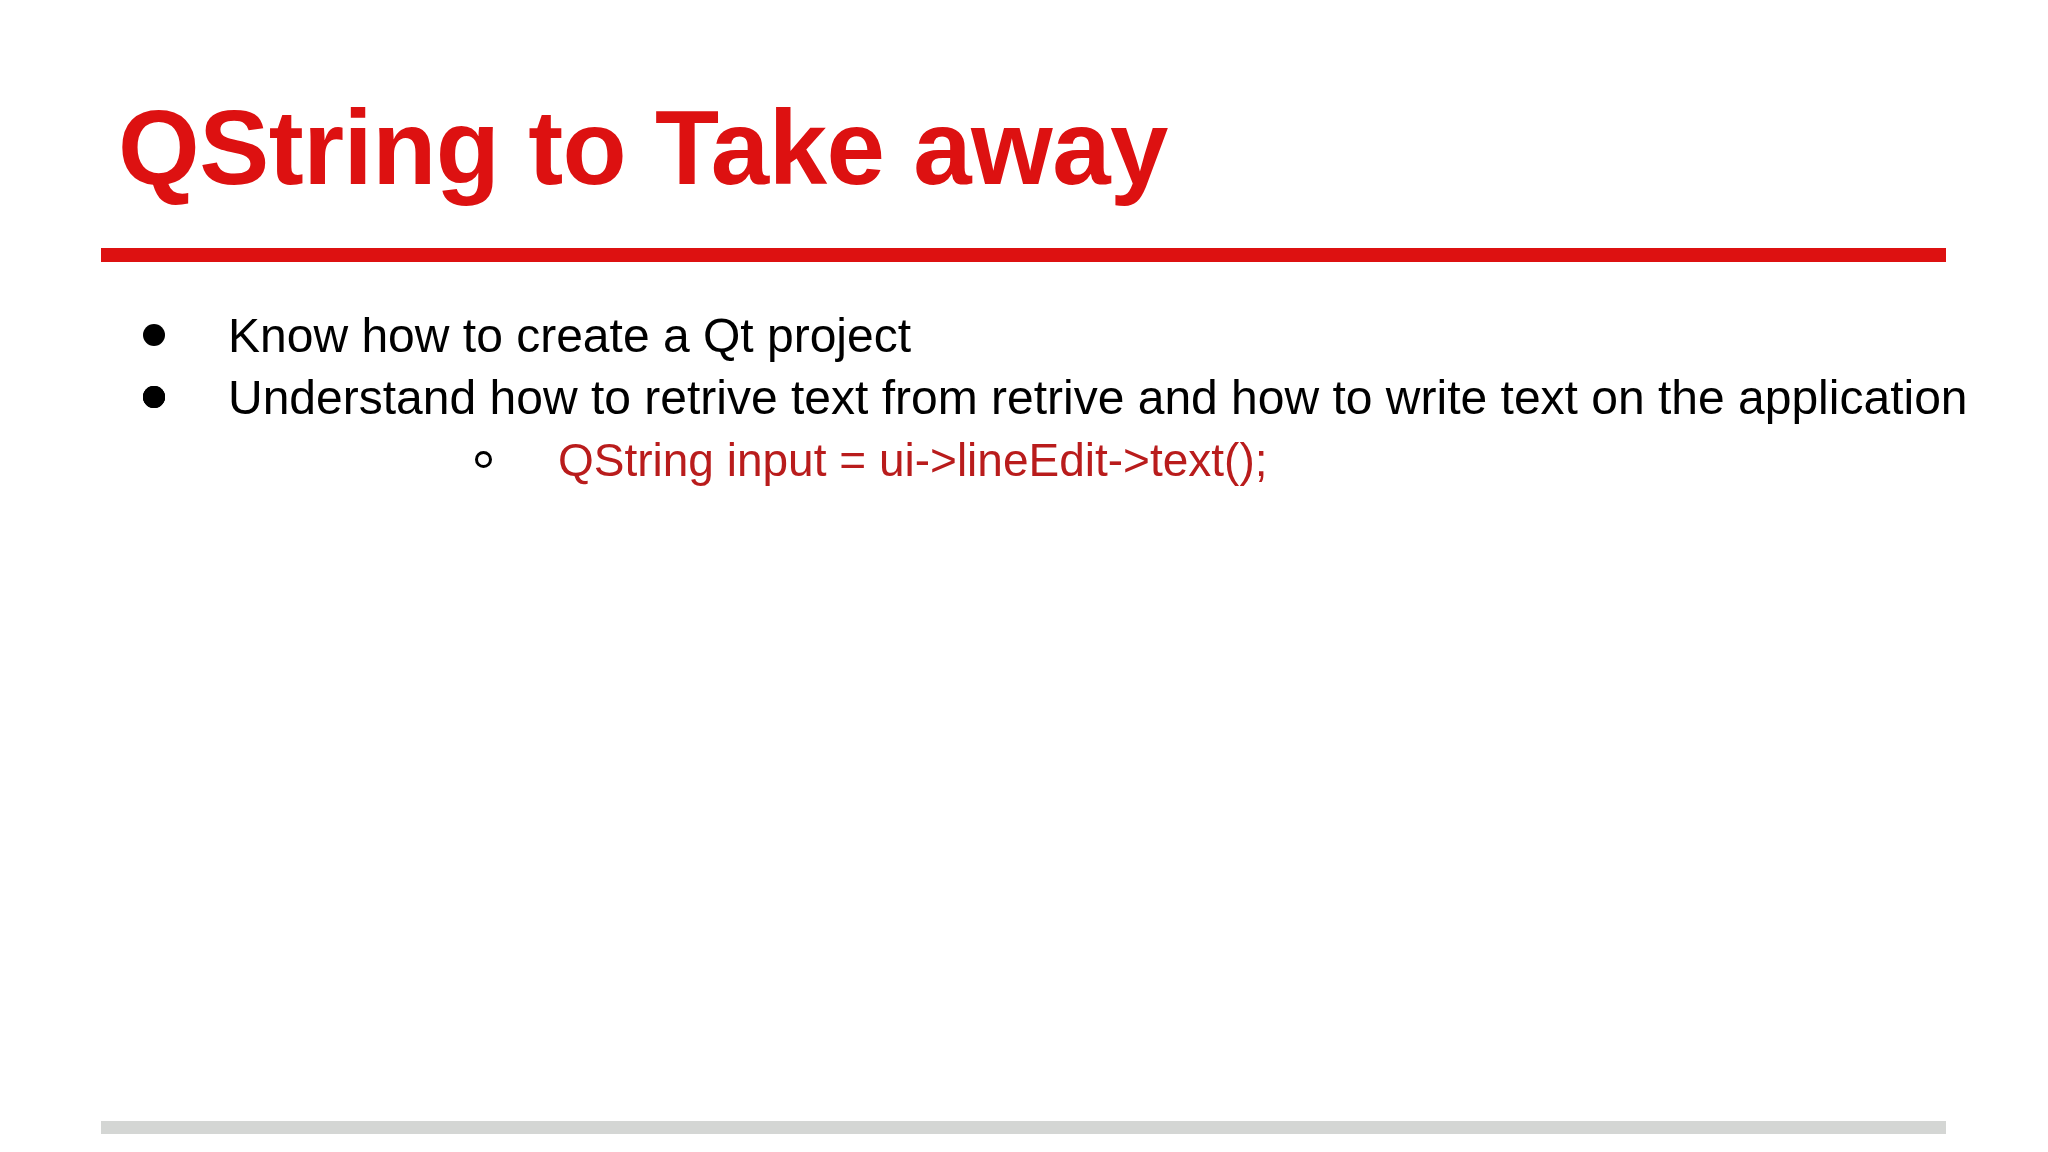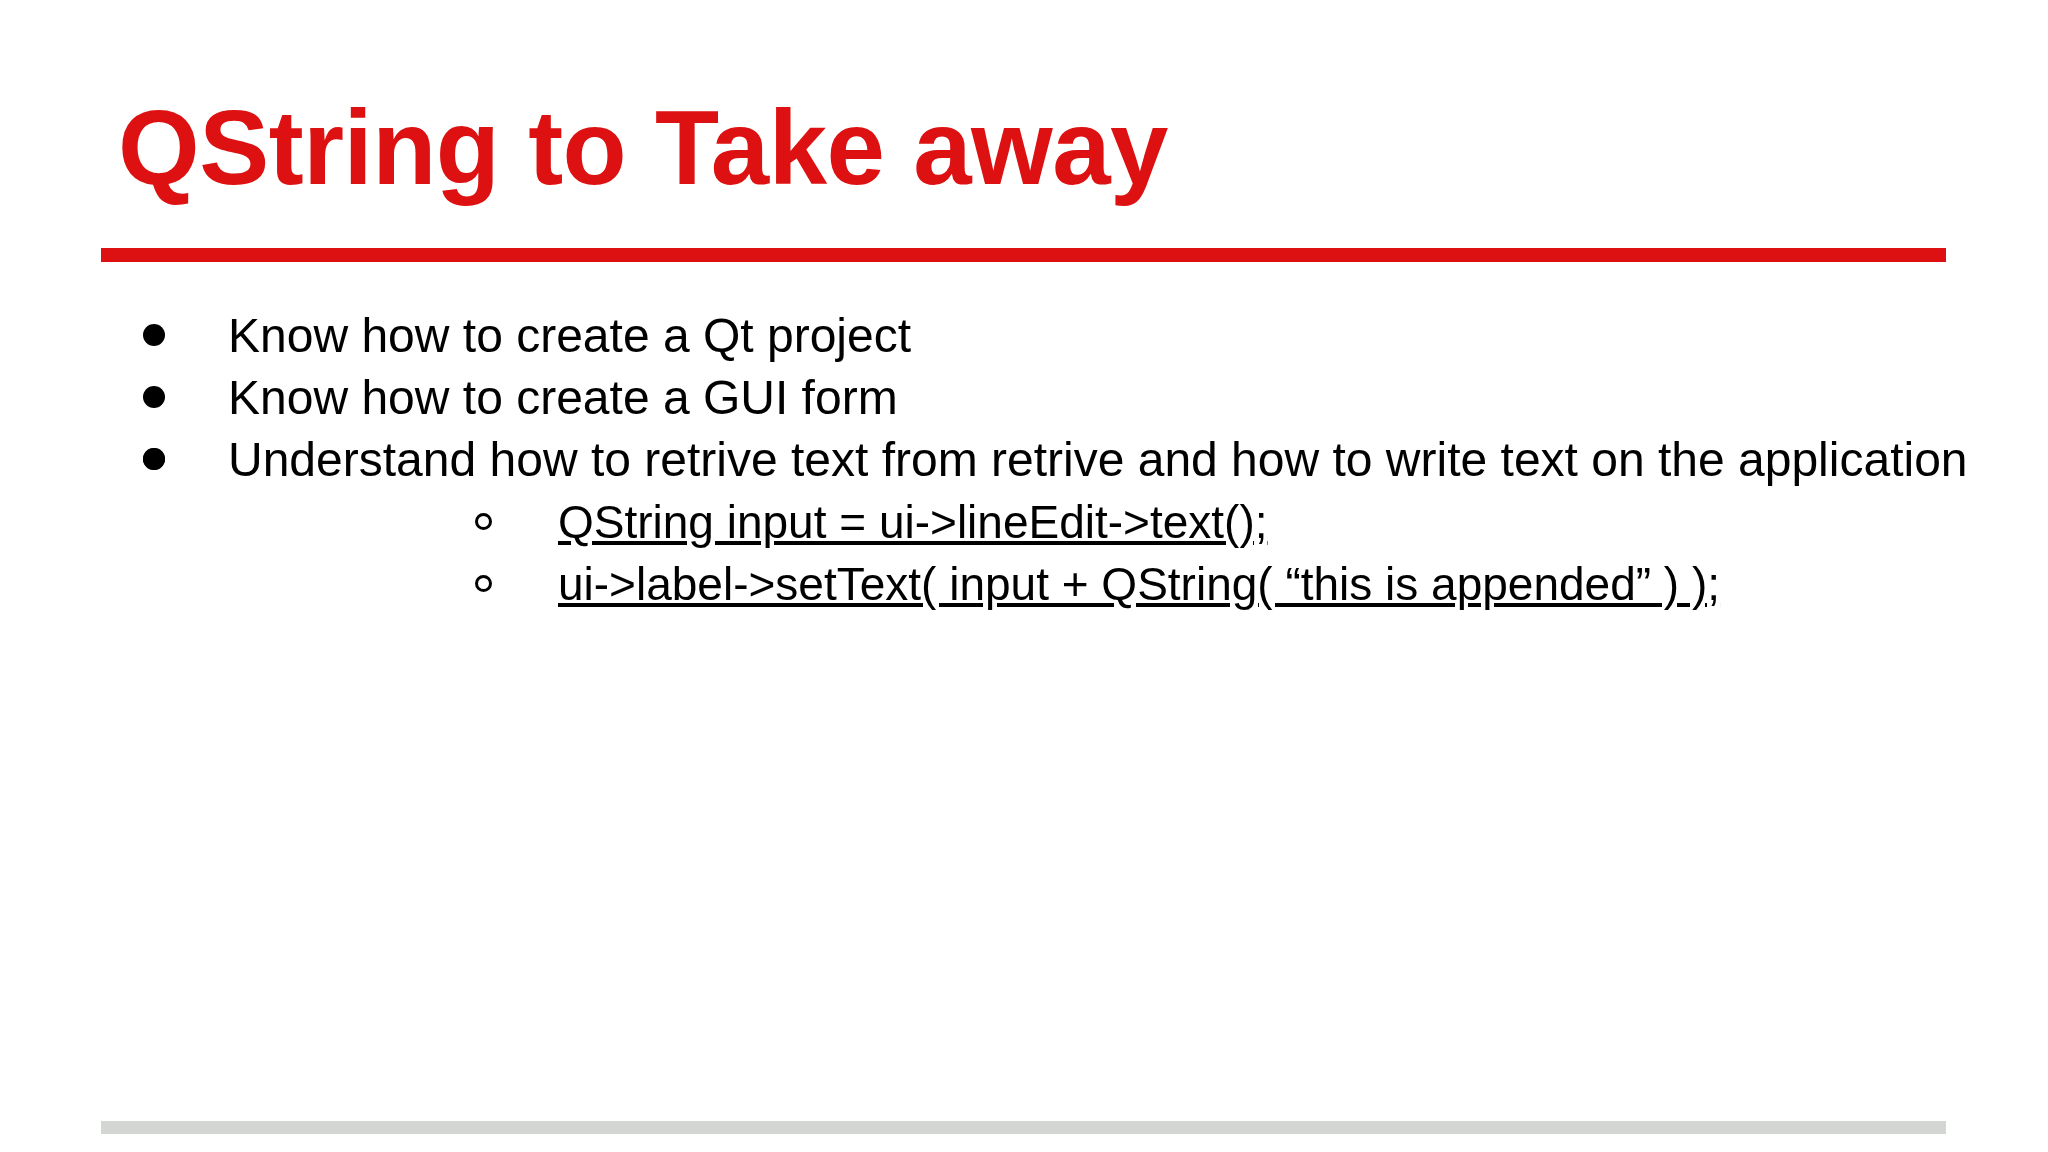--- a/index.html
+++ b/index.html
@@ -100,22 +100,21 @@
   ul.level2 {
     list-style: none;
     margin: 0;
     padding: 0;
   }
   li.l2 {
     position: relative;
     padding-left: 330px;
     font-size: 46px;
     line-height: 62px;
-    color: #000000;
-    text-decoration: underline;
+    color: #b91c1c;
   }
   li.l2 > .marker-hollow {
     position: absolute;
     left: 247px;
     top: 22px;
     width: 17px;
     height: 17px;
     border-radius: 50%;
     border: 3px solid #000000;
     background: transparent;
@@ -134,40 +133,35 @@
   <div class="body">
     <ul class="level1">
 
       <li class="l1">
         <span class="marker"></span>
         <span class="text">Know how to create a Qt project</span>
       </li>
 
       <li class="l1">
         <span class="marker"></span>
-        <span class="text">Know how to create a GUI form</span>
       </li>
 
 
       <li class="l1">
         <span class="marker"></span>
       </li>
 
       <li class="l1">
         <span class="marker"></span>
         <span class="text">Understand how to retrive text from retrive and how to write text on the application</span>
         <ul class="level2">
           <li class="l2">
             <span class="marker-hollow"></span>
             <span class="text">QString input = ui-&gt;lineEdit-&gt;text();</span>
           </li>
-          <li class="l2">
-            <span class="marker-hollow"></span>
-            <span class="text">ui-&gt;label-&gt;setText( input + QString( “this is appended” )  );</span>
-          </li>
         </ul>
       </li>
 
     </ul>
   </div>
 
   <div class="footer-rule"></div>
 
 </div>
 

